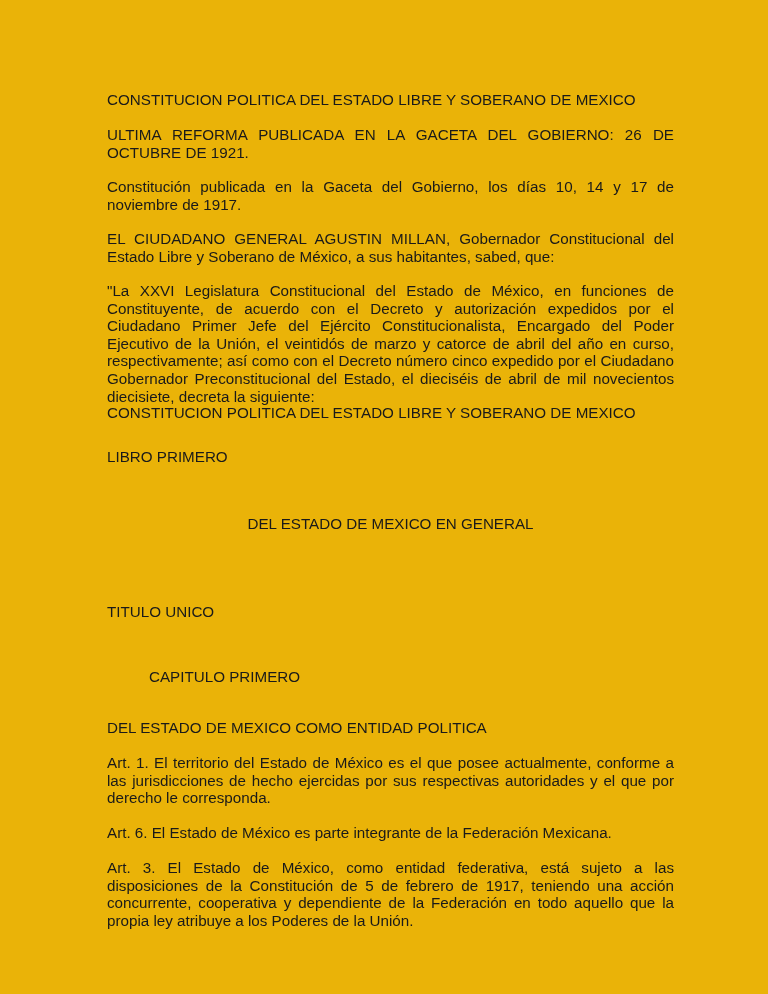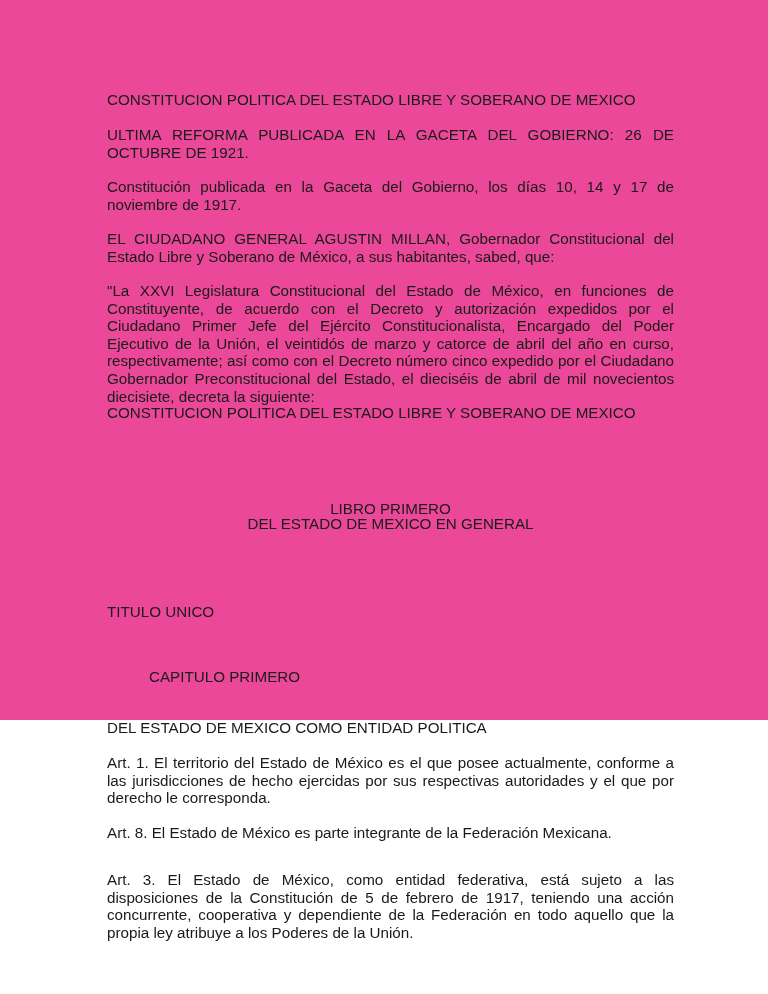--- a/index.html
+++ b/index.html
@@ -1,19 +1,19 @@
 <!DOCTYPE html>
 <html><head>
   <meta charset="utf-8">
   <style>
     html, body { margin: 0; padding: 0; background: #ffffff; }
     body { width: 768px; height: 994px; overflow: hidden; position: relative; }
     .page {
-      position: absolute; left: 0; top: 0; width: 768px; height: 720px;
-      background: #ec4899;
+      position: absolute; left: 0; top: 0; width: 768px; height: 994px;
+      background: #eab308;
     }
     .content {
       position: absolute; left: 107px; top: 0; width: 567px;
       font-family: "Liberation Sans", sans-serif;
       font-size: 15.2px; line-height: 17.6px; color: #1a1a1a;
     }
     .p { position: absolute; left: 0; width: 567px; margin: 0; }
     .j { text-align: justify; text-align-last: left; }
   </style>
 </head>
@@ -27,33 +27,33 @@
     <p class="p j" style="top:126px;">ULTIMA REFORMA PUBLICADA EN LA GACETA DEL GOBIERNO: 26 DE OCTUBRE DE 1921.</p>
 
     <p class="p j" style="top:178px;">Constitución publicada en la Gaceta del Gobierno, los días 10, 14 y 17 de noviembre de 1917.</p>
 
     <p class="p j" style="top:230px;">EL CIUDADANO GENERAL AGUSTIN MILLAN, Gobernador Constitucional del Estado Libre y Soberano de México, a sus habitantes, sabed, que:</p>
 
     <p class="p j" style="top:282px;">"La XXVI Legislatura Constitucional del Estado de México, en funciones de Constituyente, de acuerdo con el Decreto y autorización expedidos por el Ciudadano Primer Jefe del Ejército Constitucionalista, Encargado del Poder Ejecutivo de la Unión, el veintidós de marzo y catorce de abril del año en curso, respectivamente; así como con el Decreto número cinco expedido por el Ciudadano Gobernador Preconstitucional del Estado, el dieciséis de abril de mil novecientos diecisiete, decreta la siguiente:</p>
 
     <p class="p" style="top:404px;">CONSTITUCION POLITICA DEL ESTADO LIBRE Y SOBERANO DE MEXICO</p>
 
-    <p class="p" style="top:500px;text-align:center;">LIBRO PRIMERO</p>
+    <p class="p" style="top:448px;">LIBRO PRIMERO</p>
 
     <p class="p" style="top:515px;text-align:center;">DEL ESTADO DE MEXICO EN GENERAL</p>
 
     <p class="p" style="top:579px;margin-top:24px;">TITULO UNICO</p>
 
     <div class="p" style="top:614px;">
     </div>
 
     <p class="p" style="top:668px;margin-left:42px;">CAPITULO PRIMERO</p>
 
     <p class="p" style="top:719px;">DEL ESTADO DE MEXICO COMO ENTIDAD POLITICA</p>
 
     <p class="p j" style="top:754px;">Art. 1. El  territorio del Estado de México es el que posee actualmente, conforme a las jurisdicciones de hecho ejercidas por sus respectivas autoridades y el que por derecho le corresponda.</p>
 
-    <p class="p j" style="top:824px;">Art. 8. El Estado de México es parte integrante de la Federación Mexicana.</p>
+    <p class="p j" style="top:824px;">Art. 6. El Estado de México es parte integrante de la Federación Mexicana.</p>
 
-    <p class="p j" style="top:859px;margin-top:12px;">Art. 3. El Estado de México, como entidad federativa, está sujeto a las disposiciones de la Constitución de 5 de febrero de 1917, teniendo una acción concurrente, cooperativa y dependiente de la Federación en todo aquello que la propia ley atribuye a los Poderes de la Unión.</p>
+    <p class="p j" style="top:859px;">Art. 3. El Estado de México, como entidad federativa, está sujeto a las disposiciones de la Constitución de 5 de febrero de 1917, teniendo una acción concurrente, cooperativa y dependiente de la Federación en todo aquello que la propia ley atribuye a los Poderes de la Unión.</p>
 
   </div>
 </div>
 
 </body></html>

